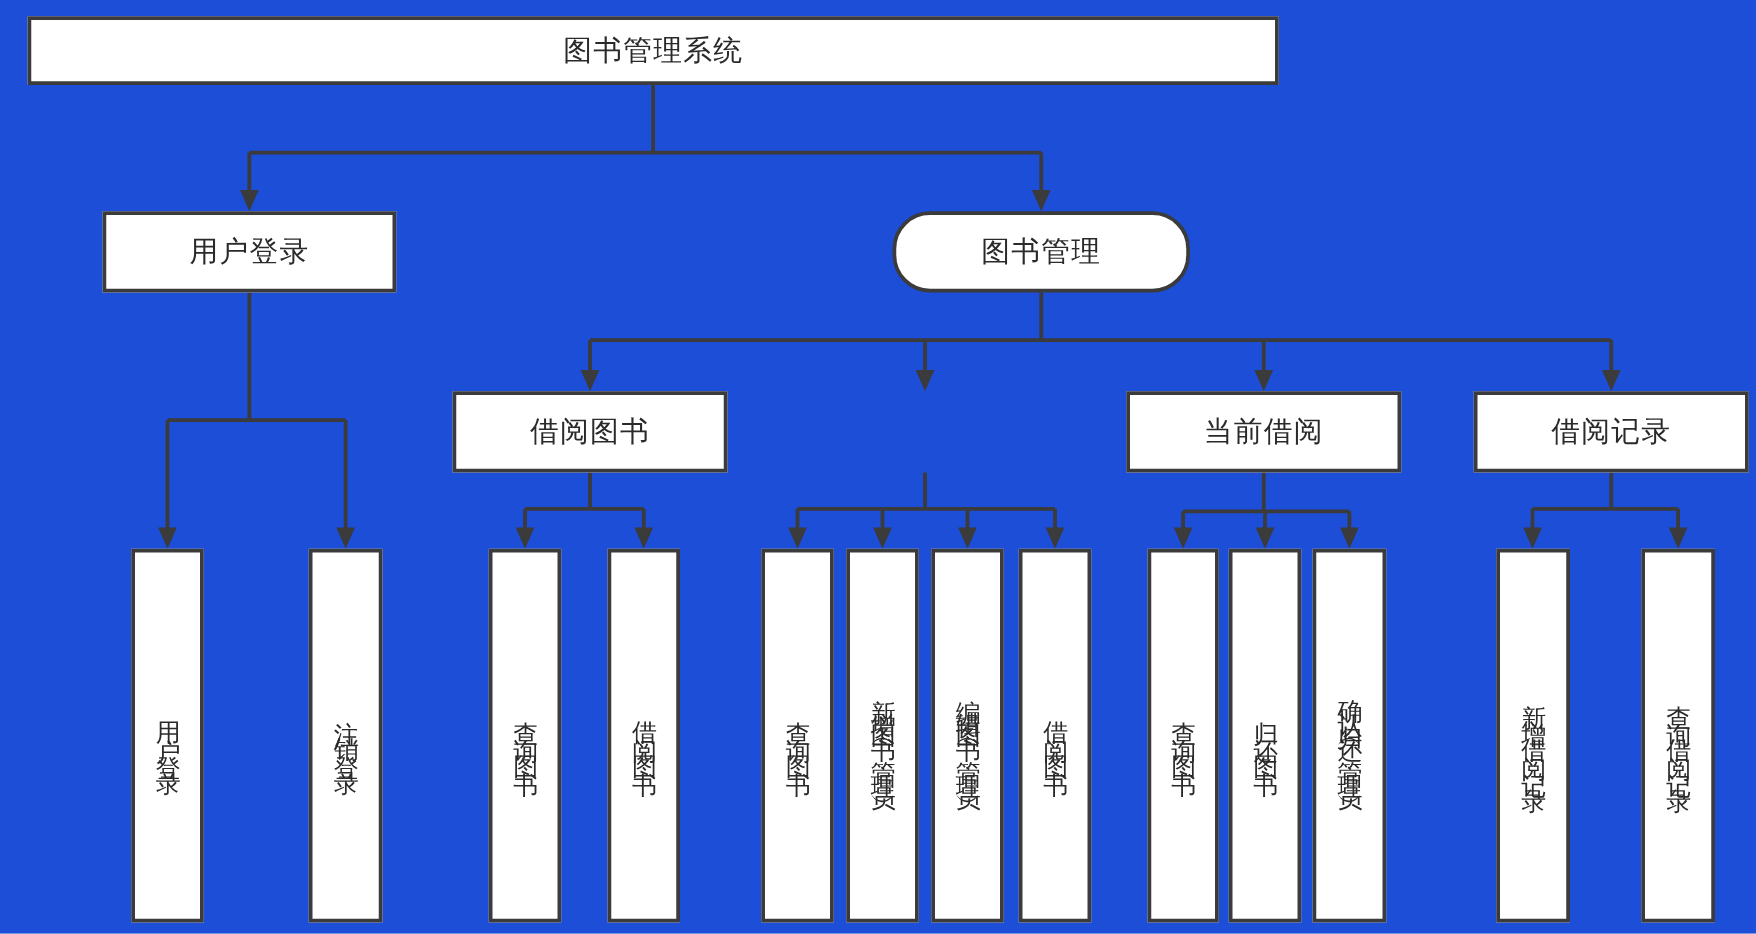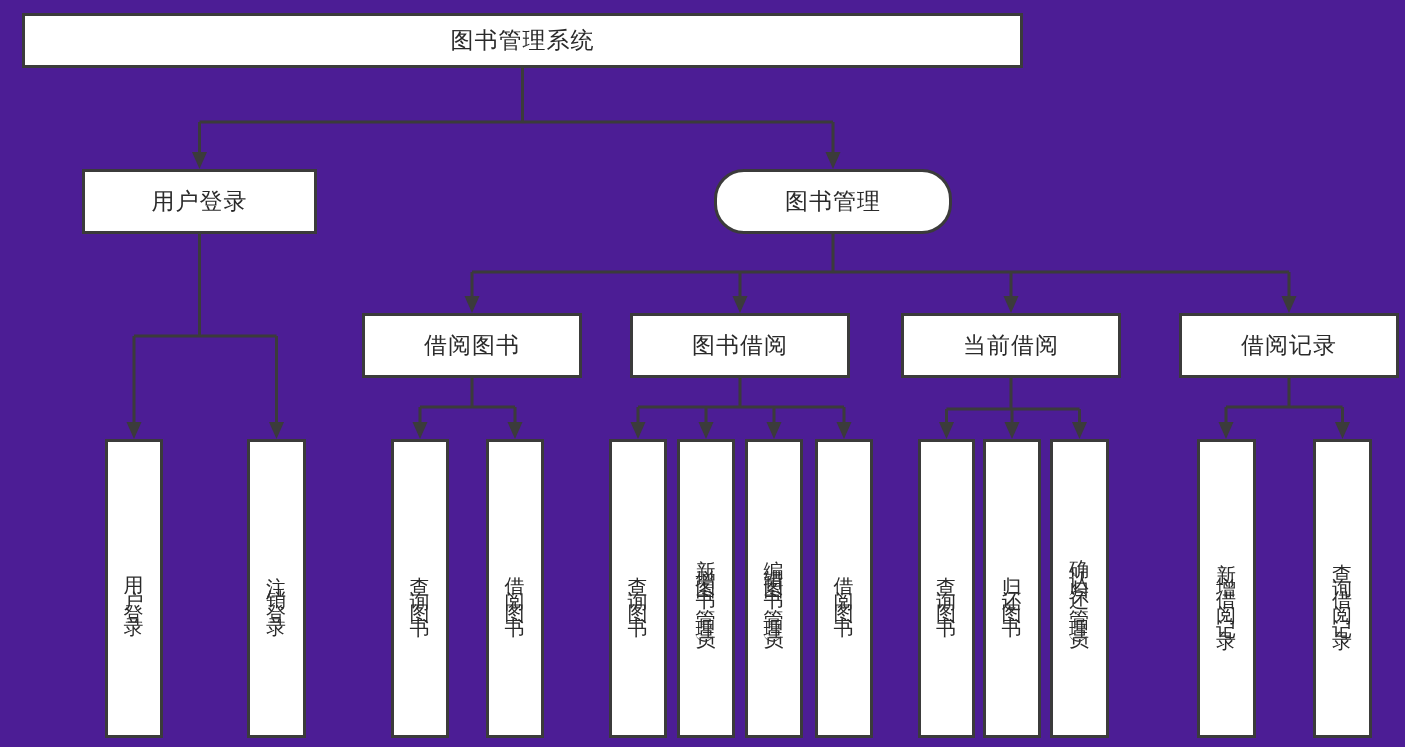--- a/index.html
+++ b/index.html
@@ -3,21 +3,21 @@
 <meta charset="utf-8">
 <style>
   * { box-sizing: border-box; }
   html, body { margin: 0; padding: 0; background: #ffffff; }
   body { font-family: "Liberation Sans", sans-serif; }
 
   .stage {
     position: relative;
     width: 1405px;
     height: 747px;
-    background: #4c1d95;
+    background: #1d4ed8;
     overflow: hidden;
   }
 
   .wires {
     position: absolute;
     left: 0; top: 0;
     width: 1405px; height: 747px;
     z-index: 1;
   }
 
@@ -120,23 +120,20 @@
   </div>
 
   <div class="node n-l1b">
     <span class="hlabel">图书管理</span>
   </div>
 
   <div class="node n-l2a">
     <span class="hlabel">借阅图书</span>
   </div>
 
-  <div class="node n-l2b">
-    <span class="hlabel">图书借阅</span>
-  </div>
 
   <div class="node n-l2d">
     <span class="hlabel">借阅记录</span>
   </div>
 
   <div class="node n-l2c">
     <span class="hlabel">当前借阅</span>
   </div>
 
   <div class="node vbox n-ul-login">

